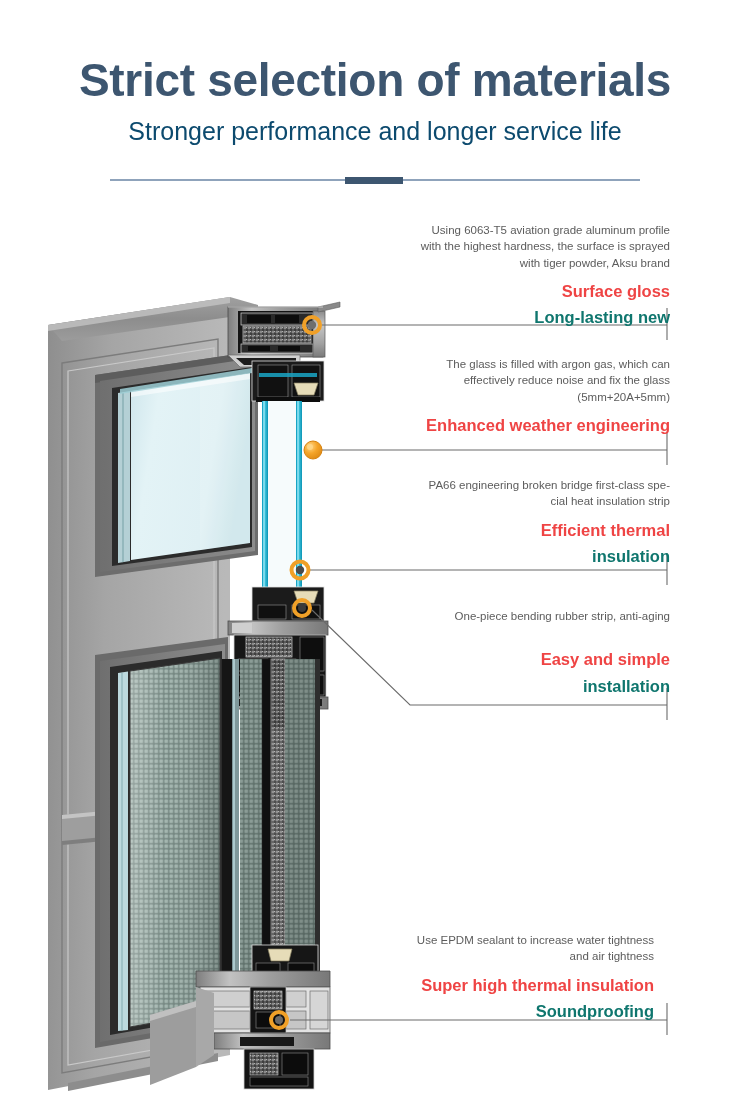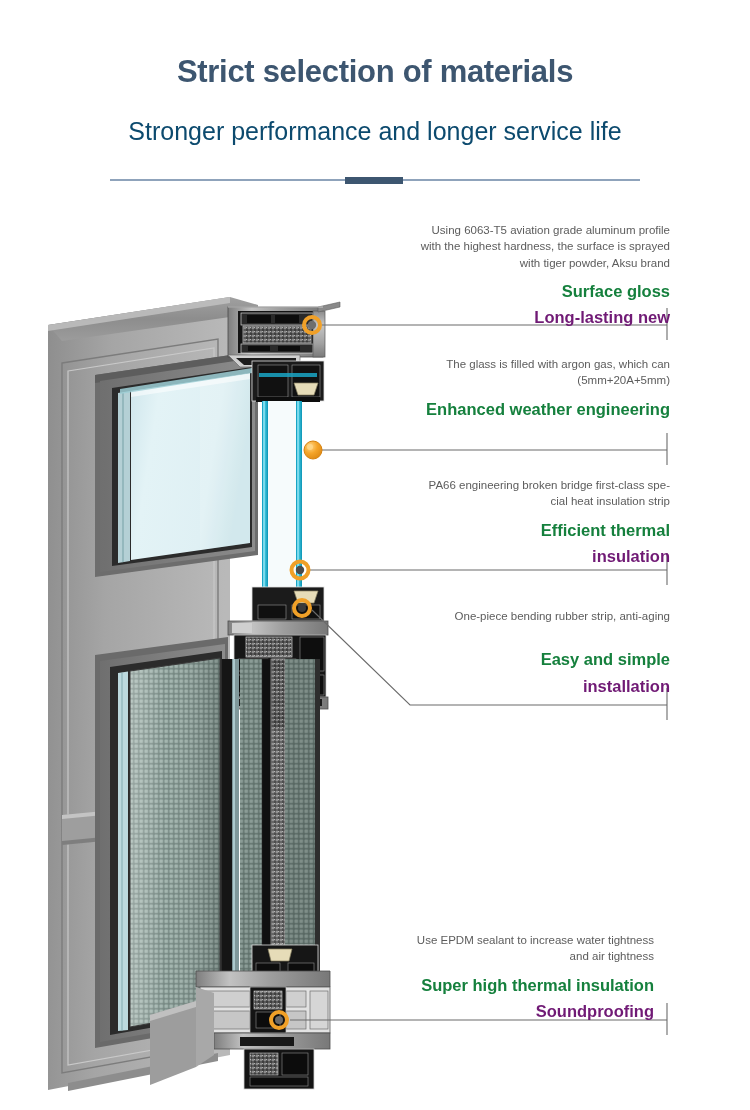--- a/index.html
+++ b/index.html
@@ -7,21 +7,21 @@
   body {
     width:750px; height:1110px; position:relative; overflow:hidden;
     font-family:"Liberation Sans", sans-serif;
     -webkit-font-smoothing:antialiased;
   }
 
   
   #header { position:absolute; left:0; top:0; width:750px; height:200px; }
   #title {
     position:absolute; left:0; top:55px; width:750px; text-align:center;
-    font-size:31px; font-weight:bold; color:#3d5670;
+    font-size:46px; font-weight:bold; color:#3d5670;
     letter-spacing:-0.3px; line-height:1.1;
   }
   #subtitle {
     position:absolute; left:0; top:116px; width:750px; text-align:center;
     font-size:25px; font-weight:normal; color:#0c4a6e; line-height:1.2;
   }
   #rule-wrap { position:absolute; left:110px; top:176px; width:530px; height:8px; }
   #rule-thin {
     position:absolute; left:0; top:3px; width:530px; height:1.6px;
     background:#8fa3bb;
@@ -30,24 +30,24 @@
     position:absolute; left:235px; top:0.5px; width:58px; height:7px;
     background:#3d5670;
   }
 
   
   .ann { position:absolute; text-align:right; }
   .ann .desc {
     font-size:11.5px; color:#5c5c5c; line-height:1.42; font-weight:normal;
   }
   .ann .hl-dark {
-    font-size:16.5px; color:#15803d; font-weight:bold; line-height:1.35;
+    font-size:16.5px; color:#ef4444; font-weight:bold; line-height:1.35;
   }
   .ann .hl-blue {
-    font-size:16.5px; color:#701a75; font-weight:bold; line-height:1.35;
+    font-size:16.5px; color:#0f766e; font-weight:bold; line-height:1.35;
   }
   .ann .sp-top { margin-top:9px; }
   .ann .sp-mid { margin-top:4px; }
 
   #ann1 { left:300px; top:222px;  width:370px; }
   #ann2 { left:300px; top:356px;  width:370px; }
   #ann3 { left:300px; top:477px;  width:370px; }
   #ann4 { left:300px; top:608px;  width:370px; }
   #ann5 { left:284px; top:932px;  width:370px; }
 
@@ -378,20 +378,21 @@
     <div>with the highest hardness, the surface is sprayed</div>
     <div>with tiger powder, Aksu brand</div>
   </div>
   <div class="hl-dark sp-top">Surface gloss</div>
   <div class="hl-blue sp-mid">Long-lasting new</div>
 </div>
 
 <div class="ann" id="ann2">
   <div class="desc">
     <div>The glass is filled with argon gas, which can</div>
+    <div>effectively reduce noise and fix the glass</div>
     <div>(5mm+20A+5mm)</div>
   </div>
   <div class="hl-dark sp-top">Enhanced weather engineering</div>
 </div>
 
 <div class="ann" id="ann3">
   <div class="desc">
     <div>PA66 engineering broken bridge first-class spe-</div>
     <div>cial heat insulation strip</div>
   </div>

